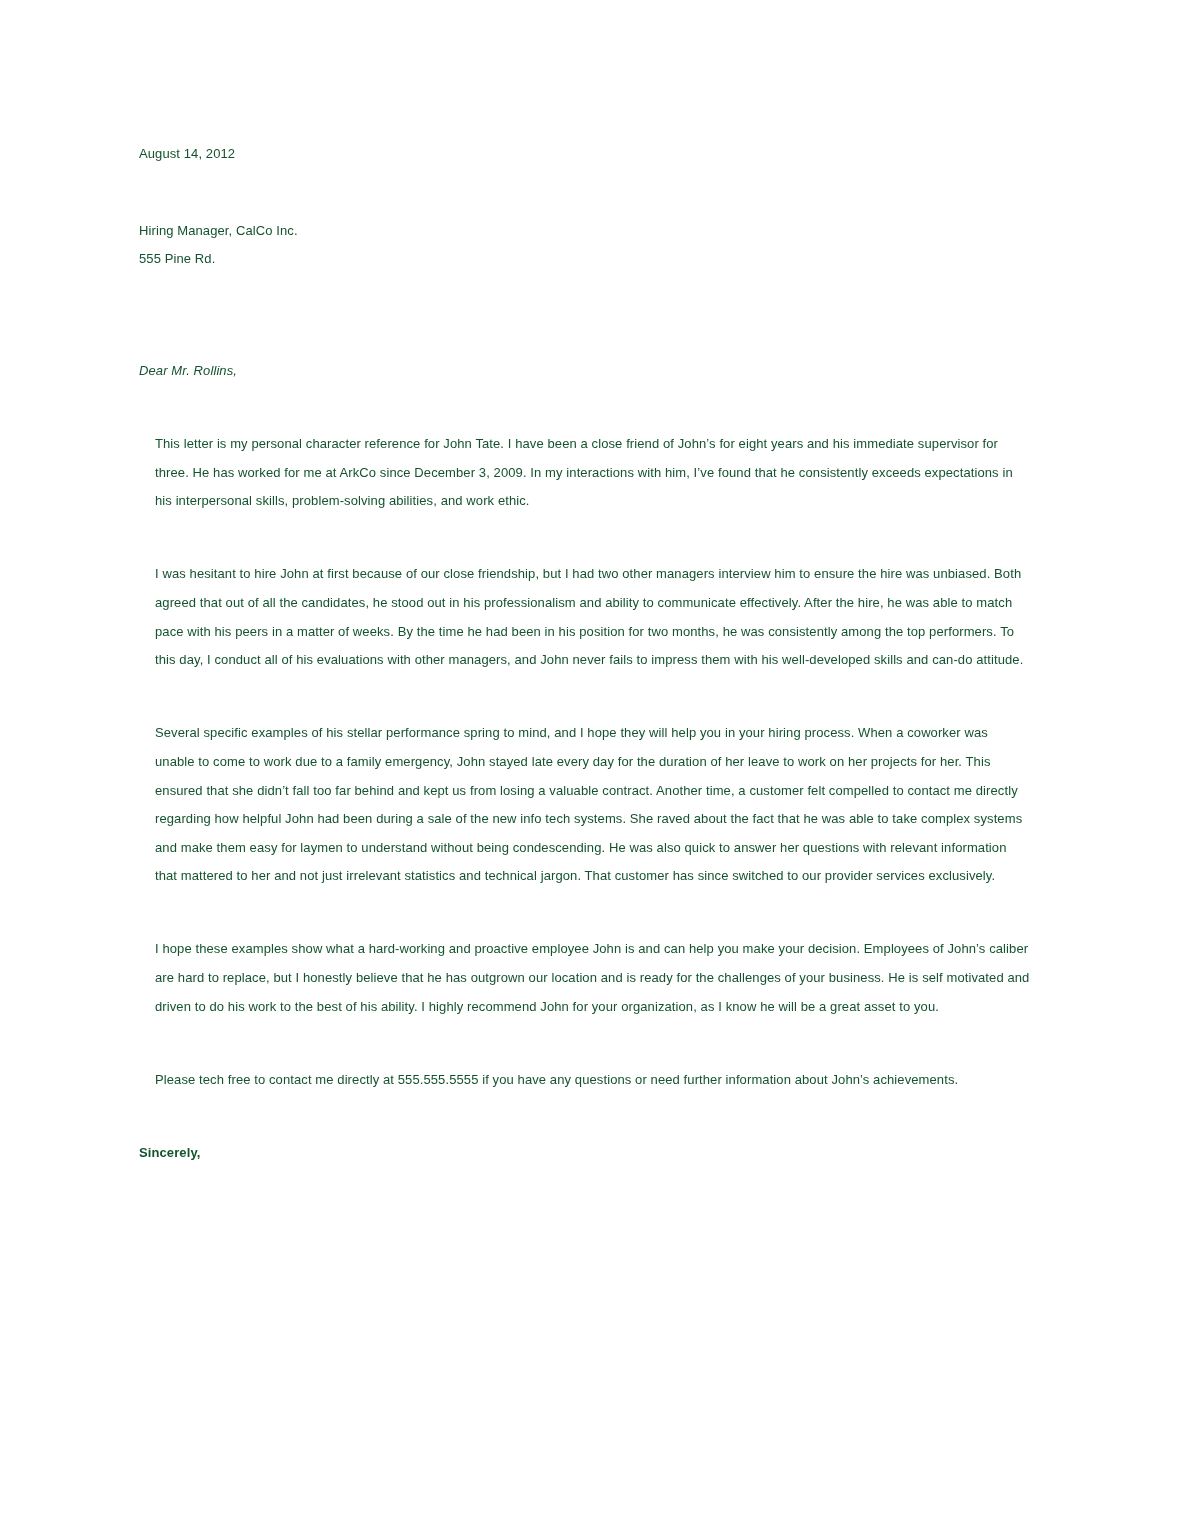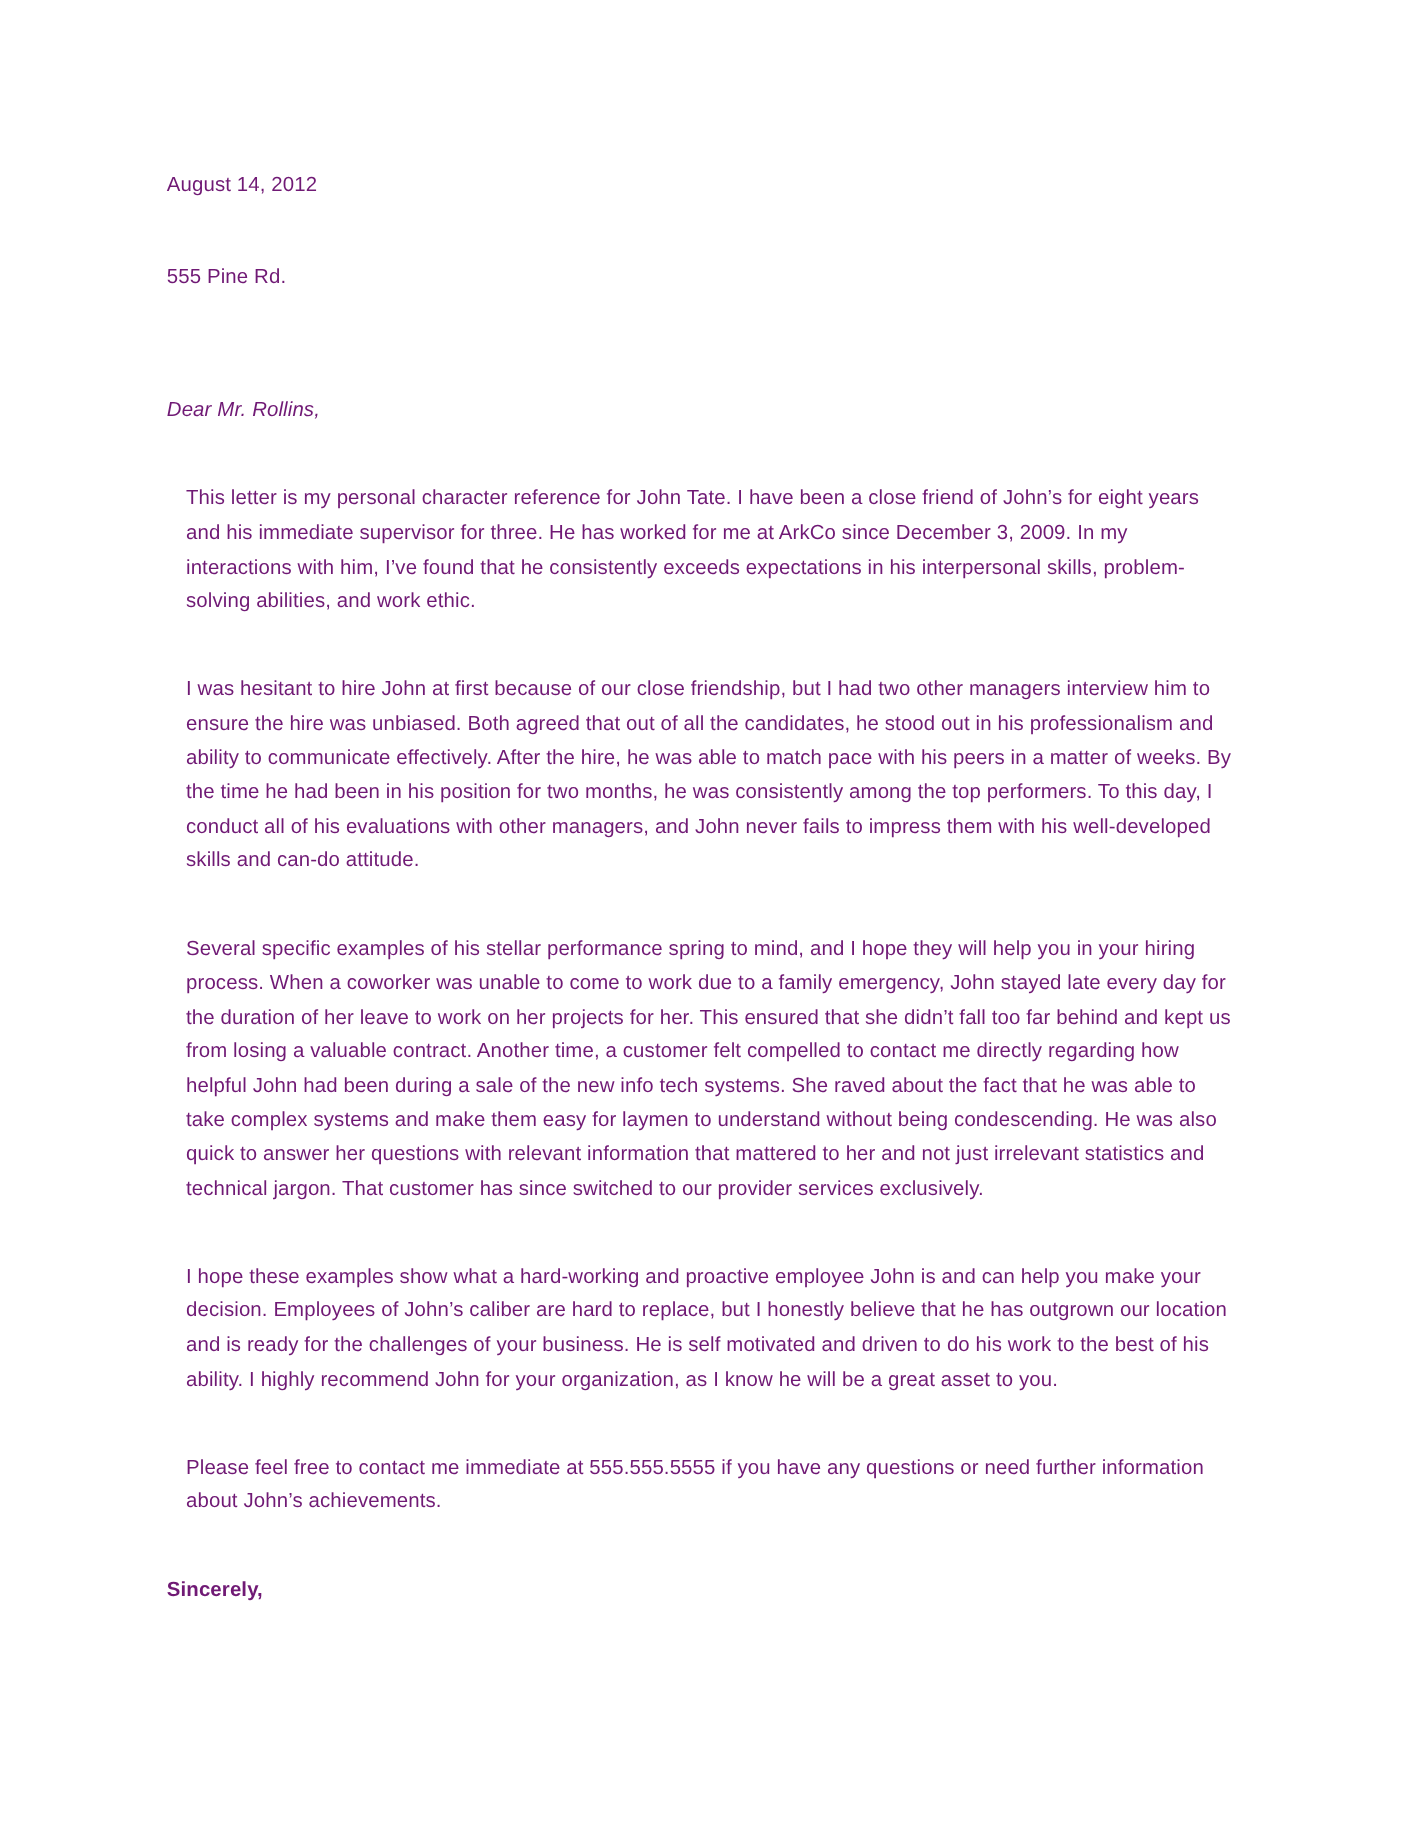--- a/index.html
+++ b/index.html
@@ -17,23 +17,23 @@
     overflow: hidden;
   }
   .letter {
     position: absolute;
     left: 139px;
     top: 140px;
     width: 908px;
   }
   .ltext {
     font-family: "Liberation Sans", sans-serif;
-    font-size: 17px;
+    font-size: 13px;
     line-height: 28.6px;
-    color: #701a75;
+    color: #14532d;
     font-weight: 400;
     letter-spacing: 0.1px;
     -webkit-font-smoothing: antialiased;
   }
   .date-line {
     margin: 0;
   }
   .recipient {
     margin: 0;
     padding-top: 48px;
@@ -59,27 +59,28 @@
 </style>
 </head>
 <body>
 
 <div class="page">
   <div class="letter ltext">
 
     <div class="date-line">August 14, 2012</div>
 
     <div class="recipient">
+      <div>Hiring Manager, CalCo Inc.</div>
       <div>555 Pine Rd.</div>
     </div>
 
     <div class="salutation">Dear Mr. Rollins,</div>
 
     <p class="body-para">This letter is my personal character reference for John Tate. I have been a close friend of John’s for eight years and his immediate supervisor for three. He has worked for me at ArkCo since December 3, 2009. In my interactions with him, I’ve found that he consistently exceeds expectations in his interpersonal skills, problem-solving abilities, and work ethic.</p>
     <p class="body-para">I was hesitant to hire John at first because of our close friendship, but I had two other managers interview him to ensure the hire was unbiased. Both agreed that out of all the candidates, he stood out in his professionalism and ability to communicate effectively. After the hire, he was able to match pace with his peers in a matter of weeks. By the time he had been in his position for two months, he was consistently among the top performers. To this day, I conduct all of his evaluations with other managers, and John never fails to impress them with his well-developed skills and can-do attitude.</p>
     <p class="body-para">Several specific examples of his stellar performance spring to mind, and I hope they will help you in your hiring process. When a coworker was unable to come to work due to a family emergency, John stayed late every day for the duration of her leave to work on her projects for her. This ensured that she didn’t fall too far behind and kept us from losing a valuable contract. Another time, a customer felt compelled to contact me directly regarding how helpful John had been during a sale of the new info tech systems. She raved about the fact that he was able to take complex systems and make them easy for laymen to understand without being condescending. He was also quick to answer her questions with relevant information that mattered to her and not just irrelevant statistics and technical jargon. That customer has since switched to our provider services exclusively.</p>
     <p class="body-para">I hope these examples show what a hard-working and proactive employee John is and can help you make your decision. Employees of John’s caliber are hard to replace, but I honestly believe that he has outgrown our location and is ready for the challenges of your business. He is self motivated and driven to do his work to the best of his ability. I highly recommend John for your organization, as I know he will be a great asset to you.</p>
-    <p class="body-para">Please feel free to contact me immediate at 555.555.5555 if you have any questions or need further information about John’s achievements.</p>
+    <p class="body-para">Please tech free to contact me directly at 555.555.5555 if you have any questions or need further information about John’s achievements.</p>
 
     <div class="closing">Sincerely,</div>
 
   </div>
 </div>
 
 </body></html>

